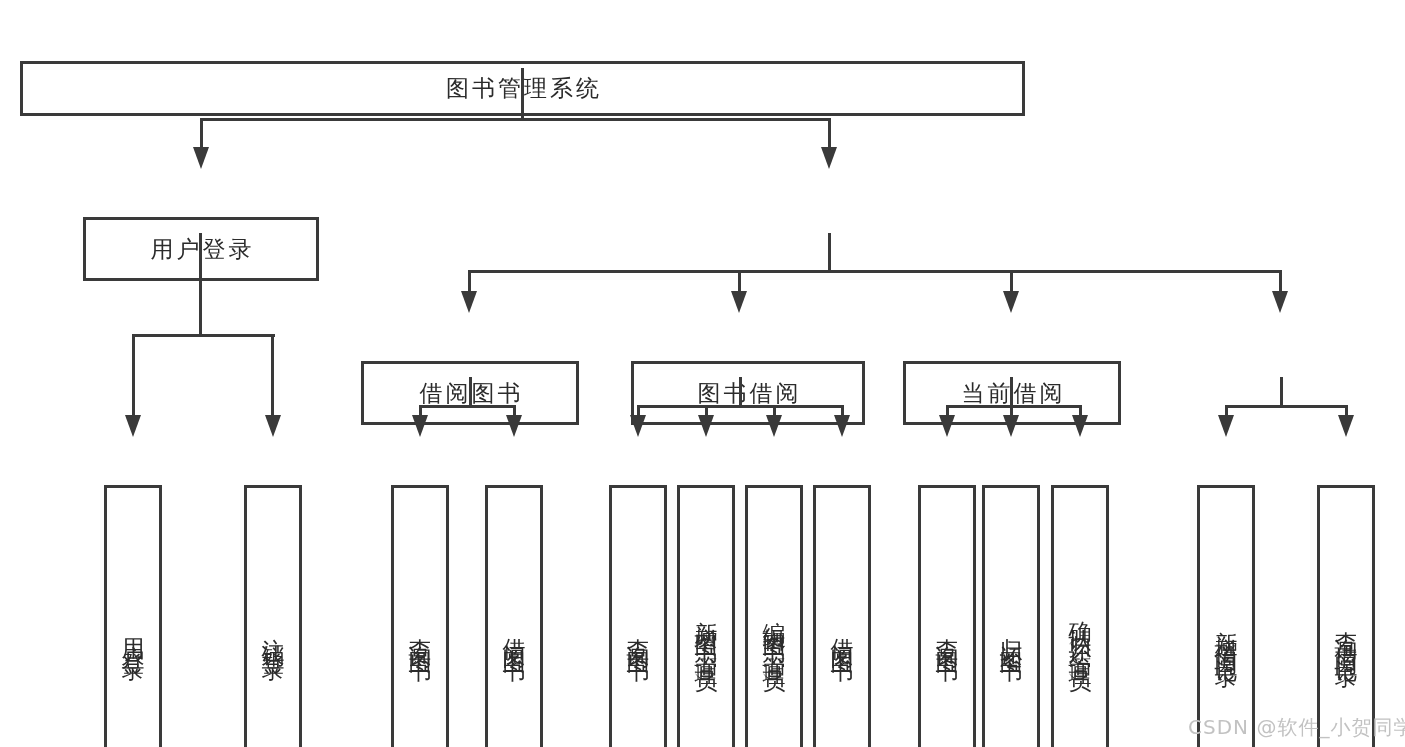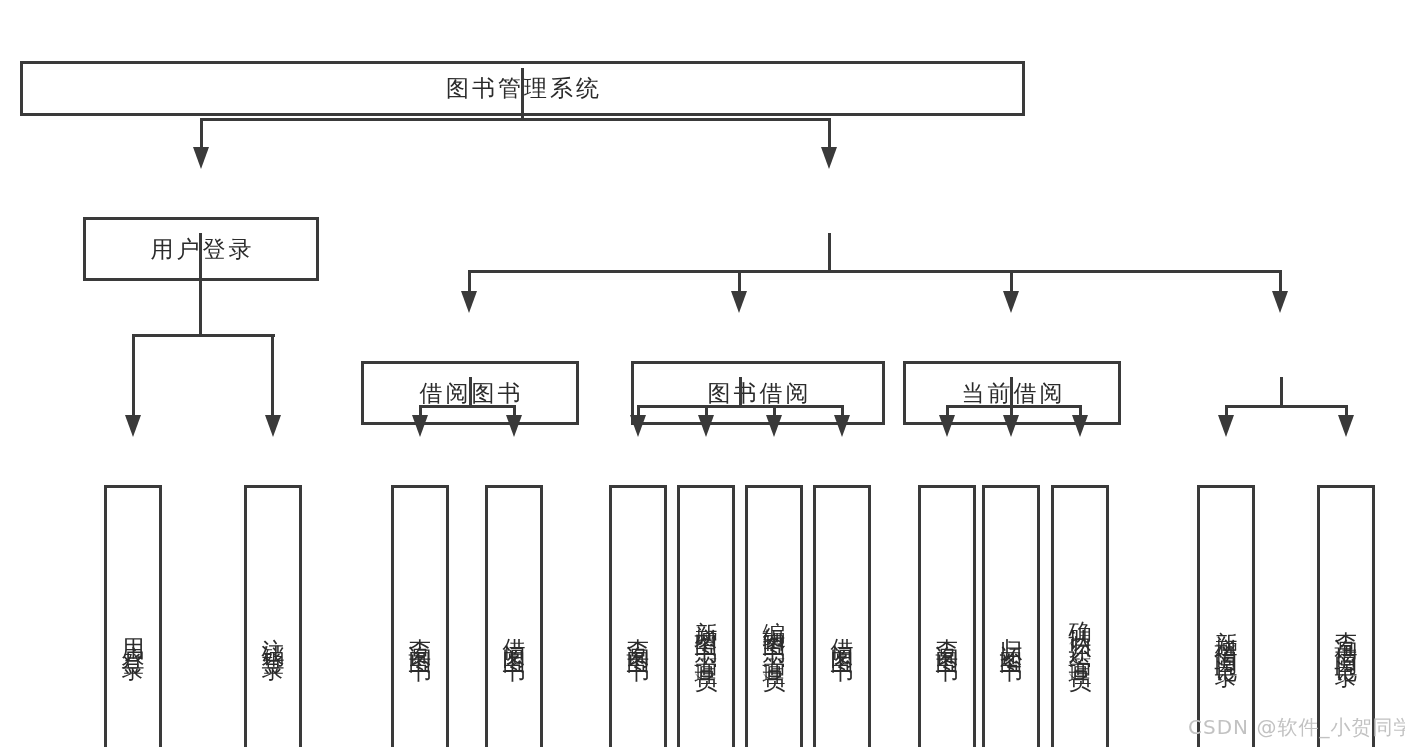--- a/index.html
+++ b/index.html
@@ -64,21 +64,21 @@
 </head>
 <body>
 
 <div class="canvas">
 
   <div class="box hlabel" style="left:20px;top:13px;width:1005px;height:55px">图书管理系统</div>
 
   <div class="box hlabel" style="left:83px;top:169px;width:236px;height:64px">用户登录</div>
 
   <div class="box hlabel" style="left:361px;top:313px;width:218px;height:64px">借阅图书</div>
-  <div class="box hlabel" style="left:631px;top:313px;width:254px;height:64px">图书借阅</div>
+  <div class="box hlabel" style="left:631px;top:313px;width:234px;height:64px">图书借阅</div>
   <div class="box hlabel" style="left:903px;top:313px;width:218px;height:64px">当前借阅</div>
 
   <div class="box leaf" style="left:104px;top:437px;width:58px;height:298px">
     <span>用户登录</span>
     </div>
   <div class="box leaf" style="left:244px;top:437px;width:58px;height:298px">
     <span>注销登录</span>
     </div>
 
   <div class="box leaf" style="left:391px;top:437px;width:58px;height:298px">

